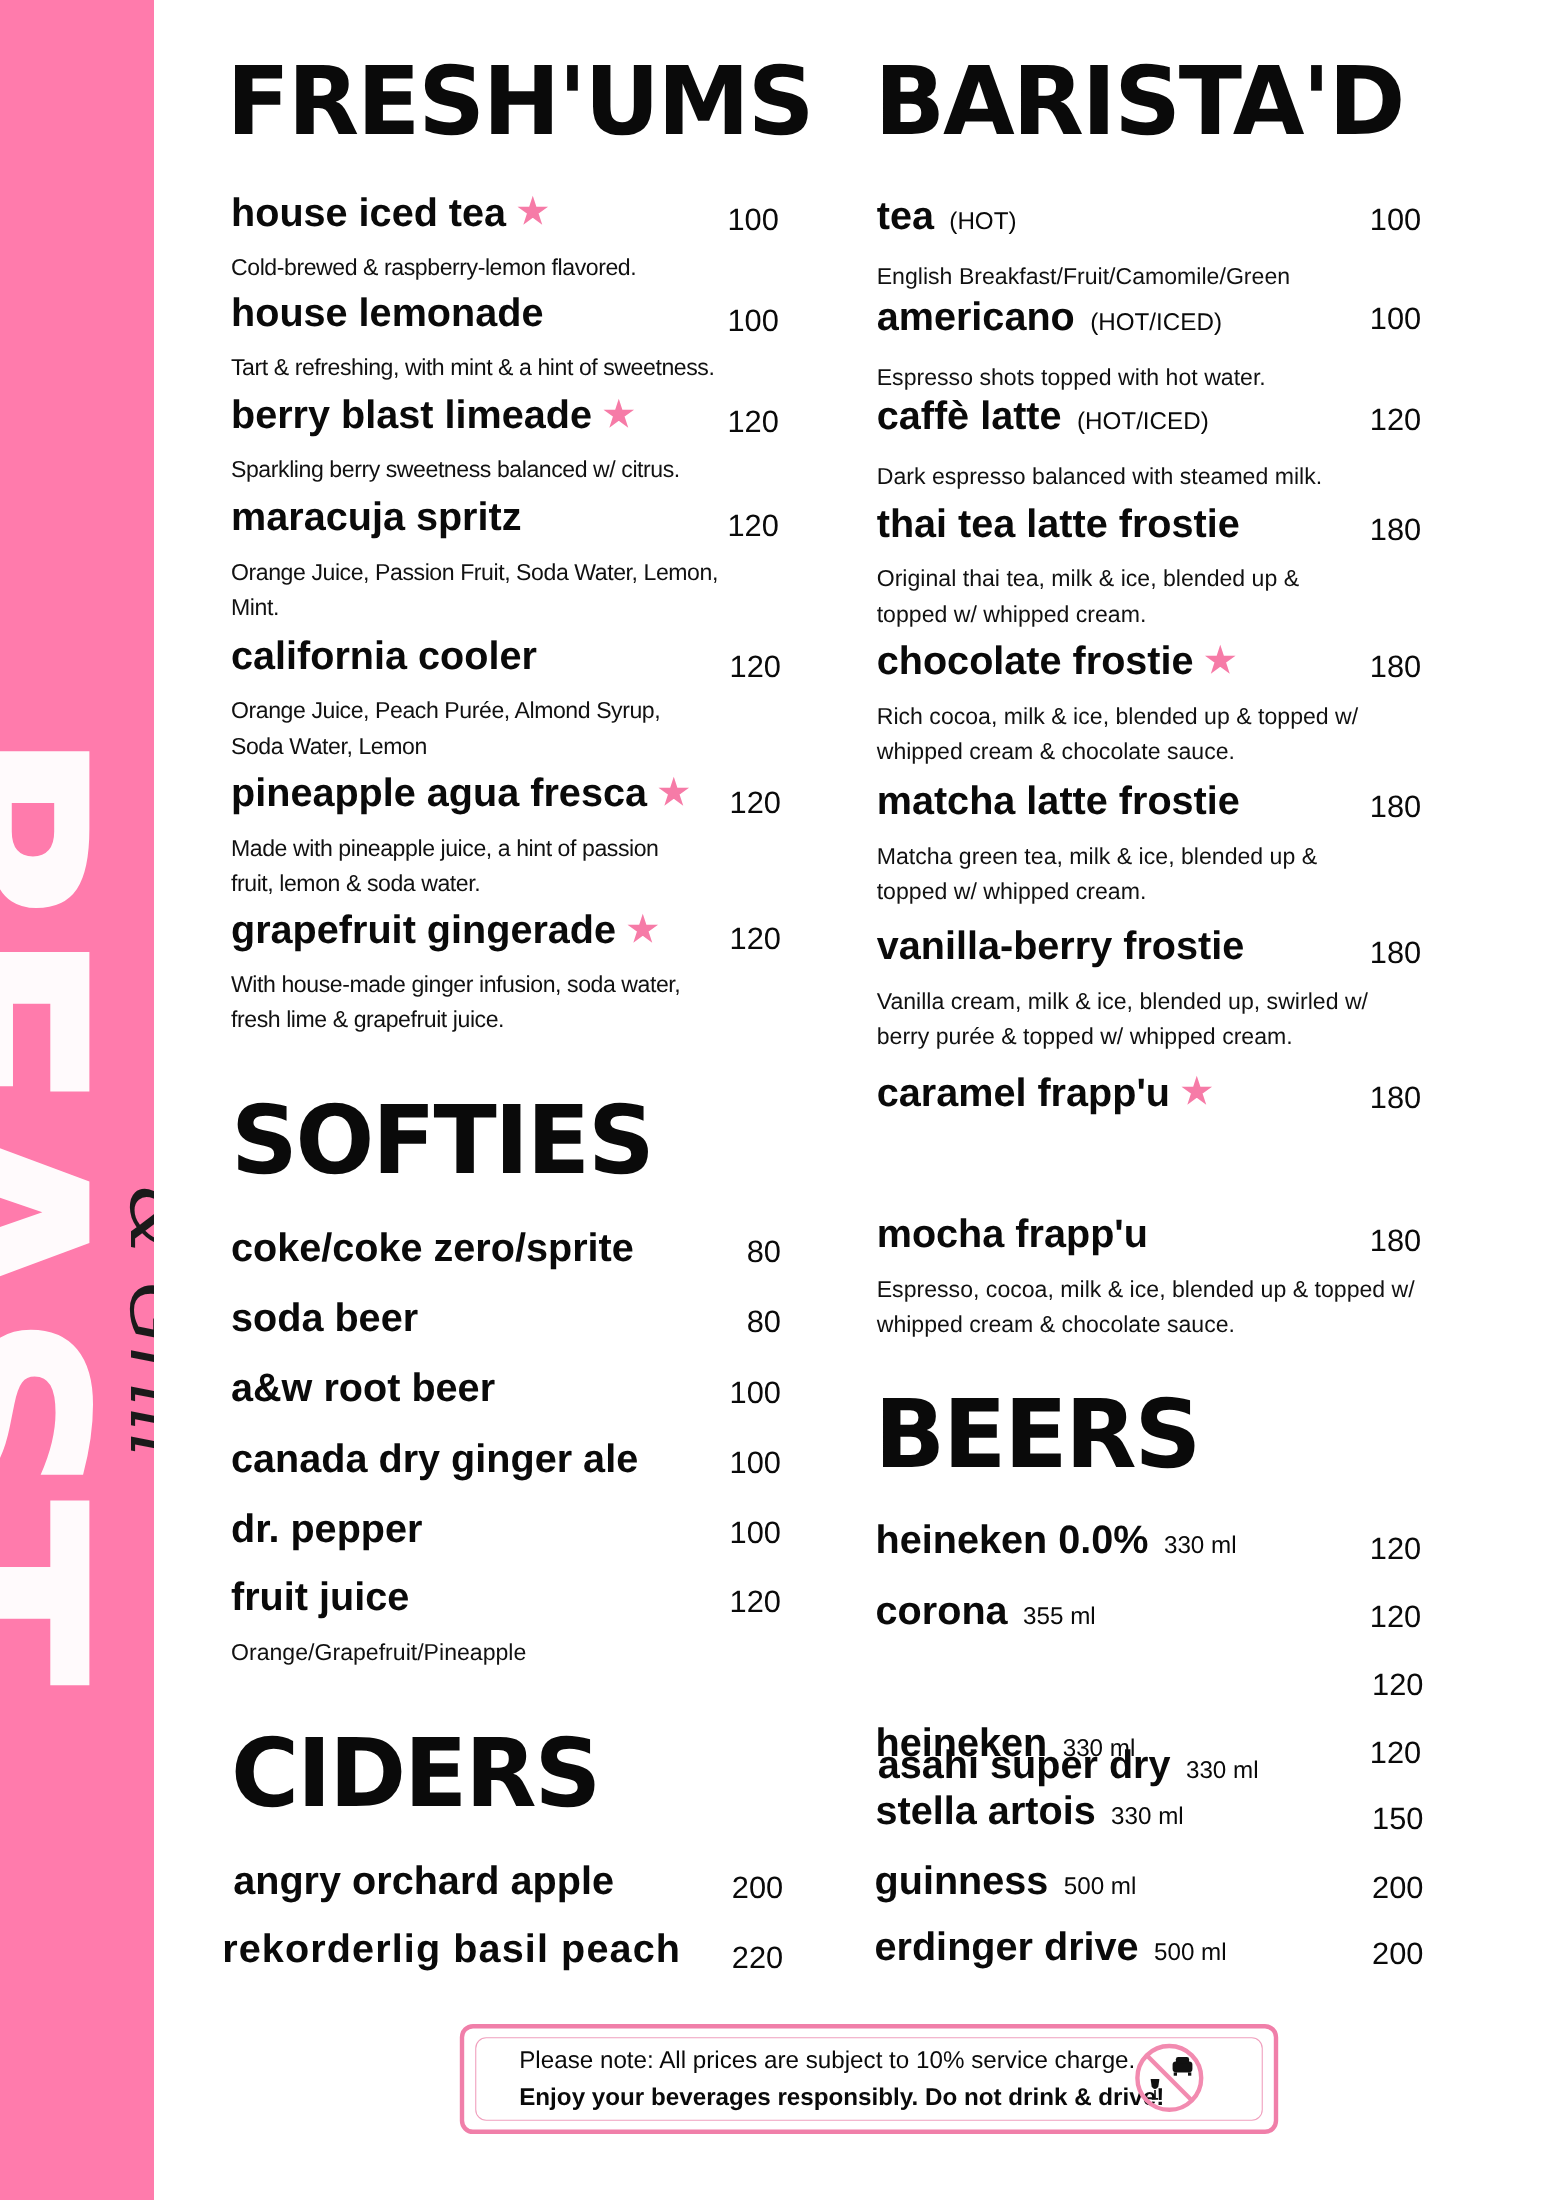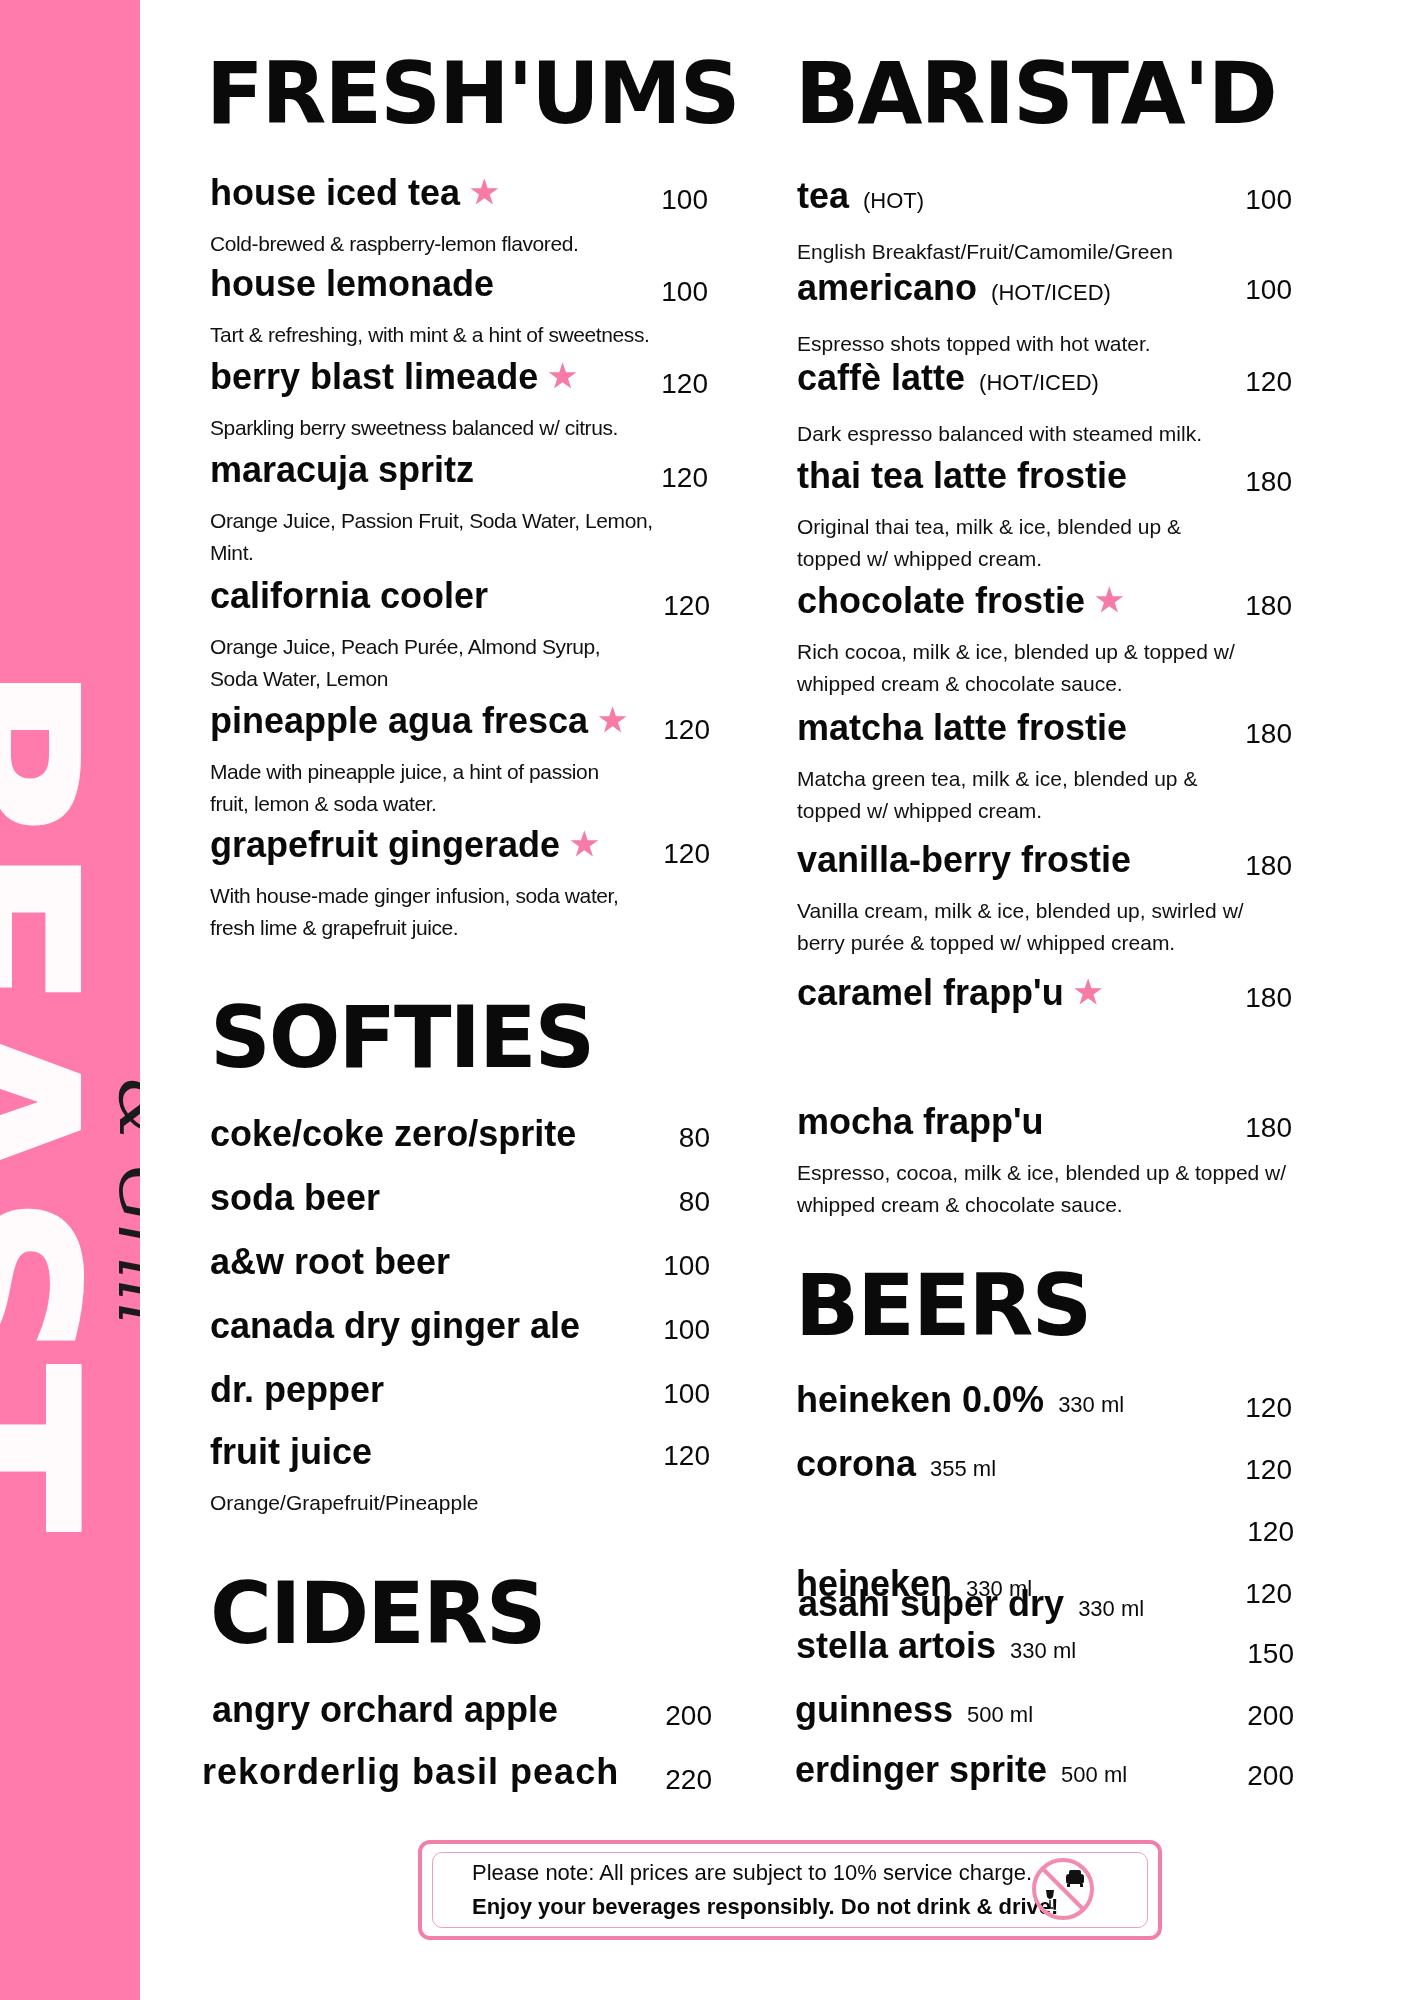--- a/index.html
+++ b/index.html
@@ -207,21 +207,21 @@
     <div class="name"><span>stella artois</span><span class="tag">330 ml</span></div>
   </div>
 <div class="price" style="left:1214px; top:1638px;">150</div>
 
 <div class="item" style="left:795px; top:1690px;">
     <div class="name"><span>guinness</span><span class="tag">500 ml</span></div>
   </div>
 <div class="price" style="left:1214px; top:1700px;">200</div>
 
 <div class="item" style="left:795px; top:1750px;">
-    <div class="name"><span>erdinger sprite</span><span class="tag">500 ml</span></div>
+    <div class="name"><span>erdinger drive</span><span class="tag">500 ml</span></div>
   </div>
 <div class="price" style="left:1214px; top:1760px;">200</div>
 
 <div class="notice">
   <div class="inner"></div>
   <div class="line1">Please note: All prices are subject to 10% service charge.</div>
   <div class="line2">Enjoy your beverages responsibly. Do not drink &amp; drive!</div>
   <svg class="icon" viewBox="0 0 66 66">
     <circle cx="33" cy="33" r="29" fill="none" stroke="#f28bb0" stroke-width="4"></circle>
     <line x1="12" y1="12" x2="54" y2="54" stroke="#f28bb0" stroke-width="4"></line>

